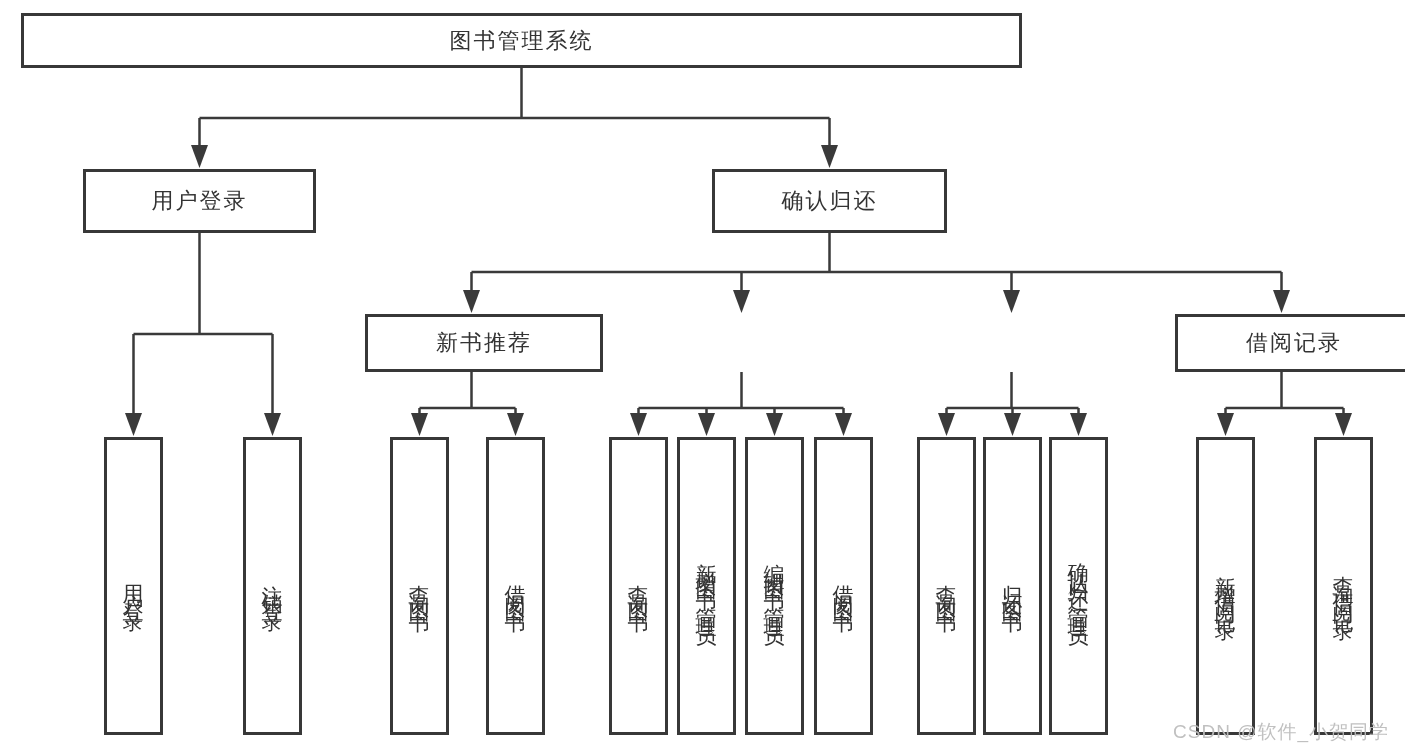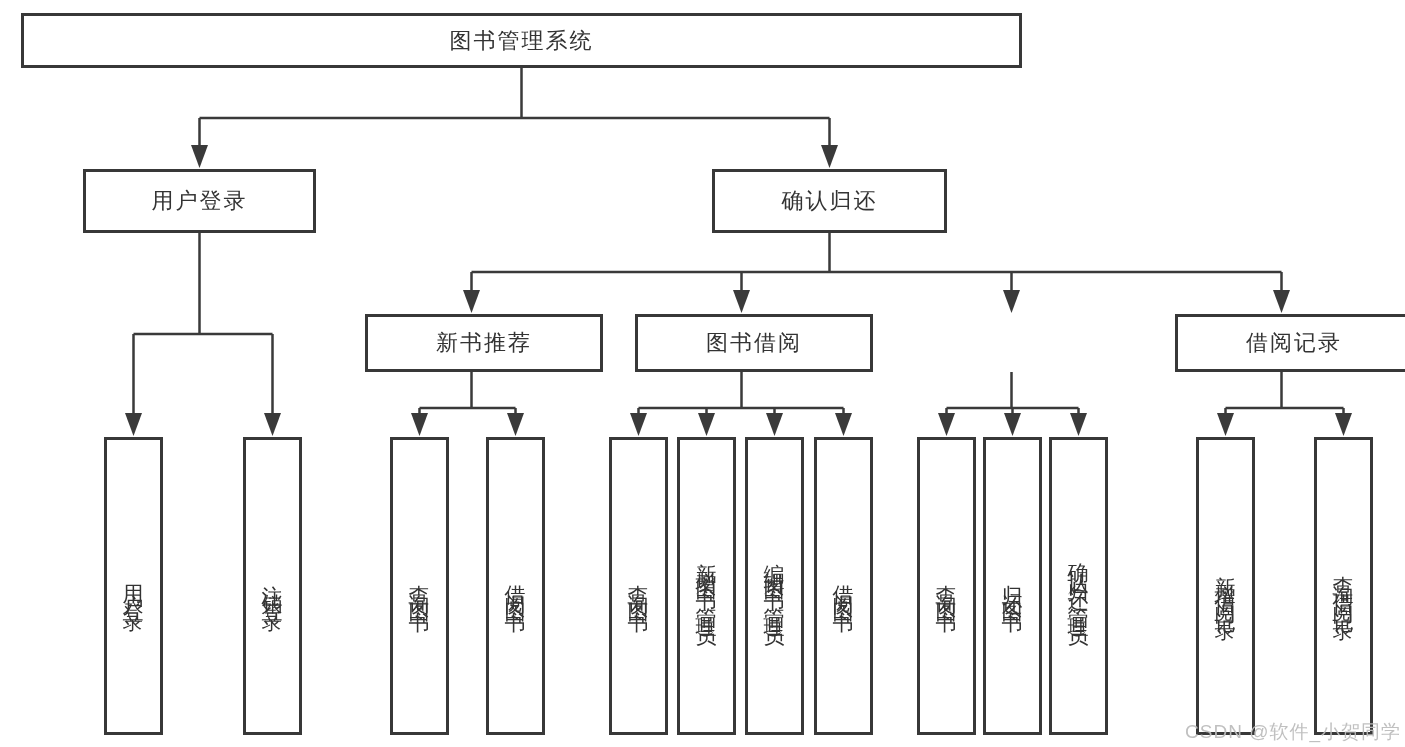--- a/index.html
+++ b/index.html
@@ -34,21 +34,21 @@
   .v-label{
     writing-mode:vertical-rl;
     text-orientation:mixed;
     font-size:21px;
     line-height:1;
     letter-spacing:9px;
     color:#333333;
   }
   .watermark{
     position:absolute;
-    right:4px;bottom:2px;
+    right:16px;bottom:2px;
     font-size:19px;
     color:#bdbdbd;
     letter-spacing:1px;
     opacity:.95;
     white-space:nowrap;
   }
 </style>
 </head>
 <body>
 
@@ -99,23 +99,20 @@
   <div class="node l2a">
     <span class="h-label">用户登录</span>
   </div>
   <div class="node l2b">
     <span class="h-label">确认归还</span>
   </div>
 
   <div class="node l3" style="left:365px">
     <span class="h-label">新书推荐</span>
   </div>
-  <div class="node l3" style="left:635px">
-    <span class="h-label">图书借阅</span>
-  </div>
   <div class="node l3" style="left:1175px">
     <span class="h-label">借阅记录</span>
   </div>
 
   <div class="node leaf" style="left:104px">
     <span class="v-label">用户登录</span>
   </div>
   <div class="node leaf" style="left:243px">
     <span class="v-label">注销登录</span>
   </div>

